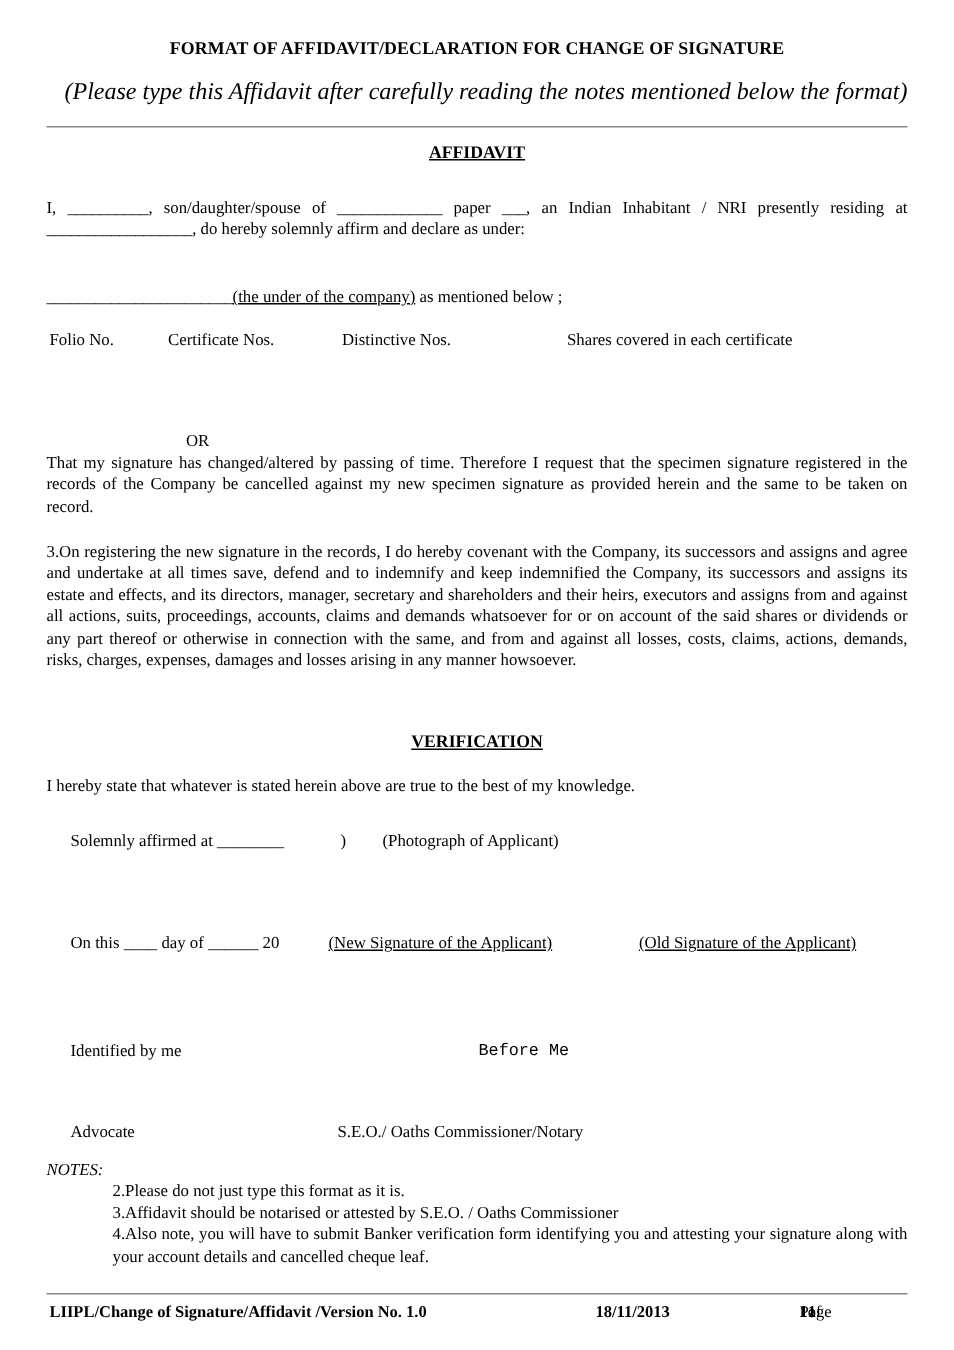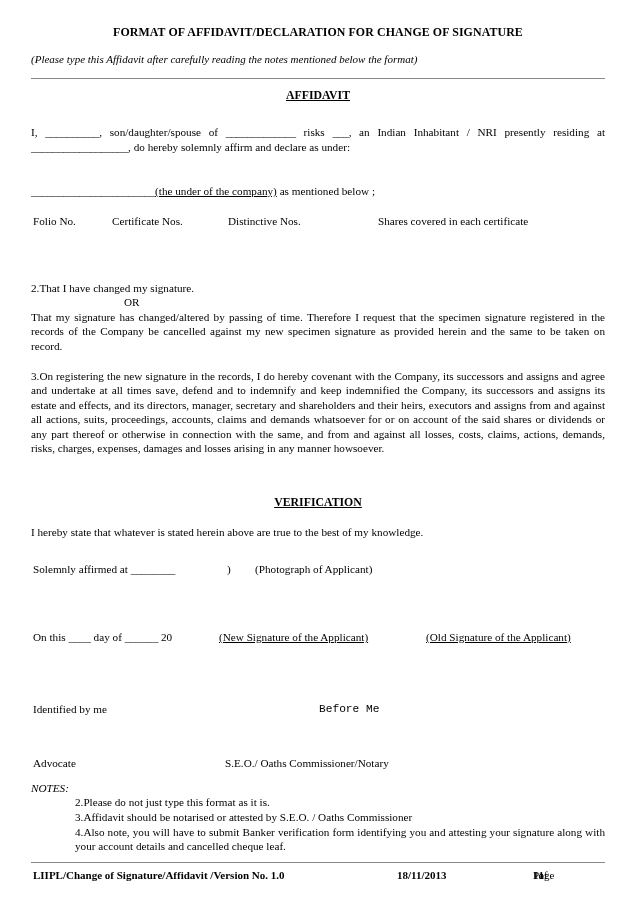--- a/index.html
+++ b/index.html
@@ -35,23 +35,23 @@
 
   
   .doc-title {
     text-align: center;
     font-weight: bold;
     font-size: 11.9px;
     letter-spacing: 0.1px;
     margin: 12px;
   }
   .doc-subtitle {
-    text-align: left;
+    text-align: right;
     font-style: italic;
-    font-size: 11px;
+    font-size: 16px;
     margin: 3px 0 0 0;
   }
   .hr {
     border: 0;
     border-top: 1px solid #888;
     margin: 11px 0 0 0;
     width: 100%;
   }
   .section-head {
     text-align: center;
@@ -105,21 +105,21 @@
   .row {
     position: relative;
     height: 16px;
     margin: 0;
   }
   .row span {
     position: absolute;
     top: 0;
     white-space: nowrap;
   }
-  .c0 { left: 2px; }
+  .c0 { left: 16px; }
   .c-paren { left: 196px; }
   .c-photo { left: 224px; }
   .c-newsig { left: 188px; }
   .c-oldsig { left: 395px; }
   .c-before { left: 288px; font-family: Liberation Mono, monospace; }
   .c-seo    { left: 194px; }
 
   
   .notes-head { margin: 0; font-style: italic; }
   .notes-list {
@@ -160,39 +160,38 @@
 <div class="page">
   <div class="content">
 
     <div class="doc-title">FORMAT OF AFFIDAVIT/DECLARATION FOR CHANGE OF SIGNATURE</div>
     <div class="doc-subtitle">(Please type this Affidavit after carefully reading the notes mentioned below the format)</div>
     <hr class="hr">
     <div class="section-head">AFFIDAVIT</div>
 
     <div class="spacer-lg"></div>
 
-    <p class="para"><span>I, </span><span class="blank">__________</span><span>, son/daughter/spouse of </span><span class="blank">_____________</span><span> risks </span><span class="blank">___</span><span>, an Indian Inhabitant / NRI presently residing at </span><span class="blank">__________________</span><span>, do hereby solemnly affirm and declare as under:</span></p>
+    <p class="para"><span>I, </span><span class="blank">__________</span><span>, son/daughter/spouse of </span><span class="blank">_____________</span><span> paper </span><span class="blank">___</span><span>, an Indian Inhabitant / NRI presently residing at </span><span class="blank">__________________</span><span>, do hereby solemnly affirm and declare as under:</span></p>
 
     <div class="spacer-xl"></div>
 
     <p class="clause1-l2"><span class="u blank">_______________________</span><span class="u">(the under of the company)</span><span> as mentioned below ;</span></p>
 
     <div class="spacer-md"></div>
 
     <div class="tbl-head">
       <span class="col-folio">Folio No.</span>
       <span class="col-cert">Certificate Nos.</span>
       <span class="col-dist">Distinctive Nos.</span>
       <span class="col-shares">Shares covered in each certificate</span>
     </div>
 
     <div class="spacer-xl"></div>
     <div style="height:22px"></div>
 
-    <p class="para">2.That I have changed my signature.</p>
     <p class="or-line">OR</p>
     <p class="para">That my signature has changed/altered by passing of time. Therefore I request that the specimen signature registered in the records of the Company be cancelled against my new specimen signature as provided herein and the same to be taken on record.</p>
 
     <div class="spacer-md"></div>
 
     <p class="para">3.On registering the new signature in the records, I do hereby  covenant with the Company, its successors and assigns and agree and undertake at all times save, defend and to indemnify and keep indemnified the Company, its successors and assigns its estate and effects, and its directors, manager, secretary and shareholders and their heirs, executors and assigns from and against all actions, suits, proceedings, accounts, claims and demands whatsoever for or on account of the said shares or dividends or any part thereof or otherwise in connection with the same, and from and against all losses, costs, claims, actions, demands, risks, charges, expenses, damages and losses arising in any manner howsoever.</p>
 
     <div class="spacer-md"></div>
 
 

